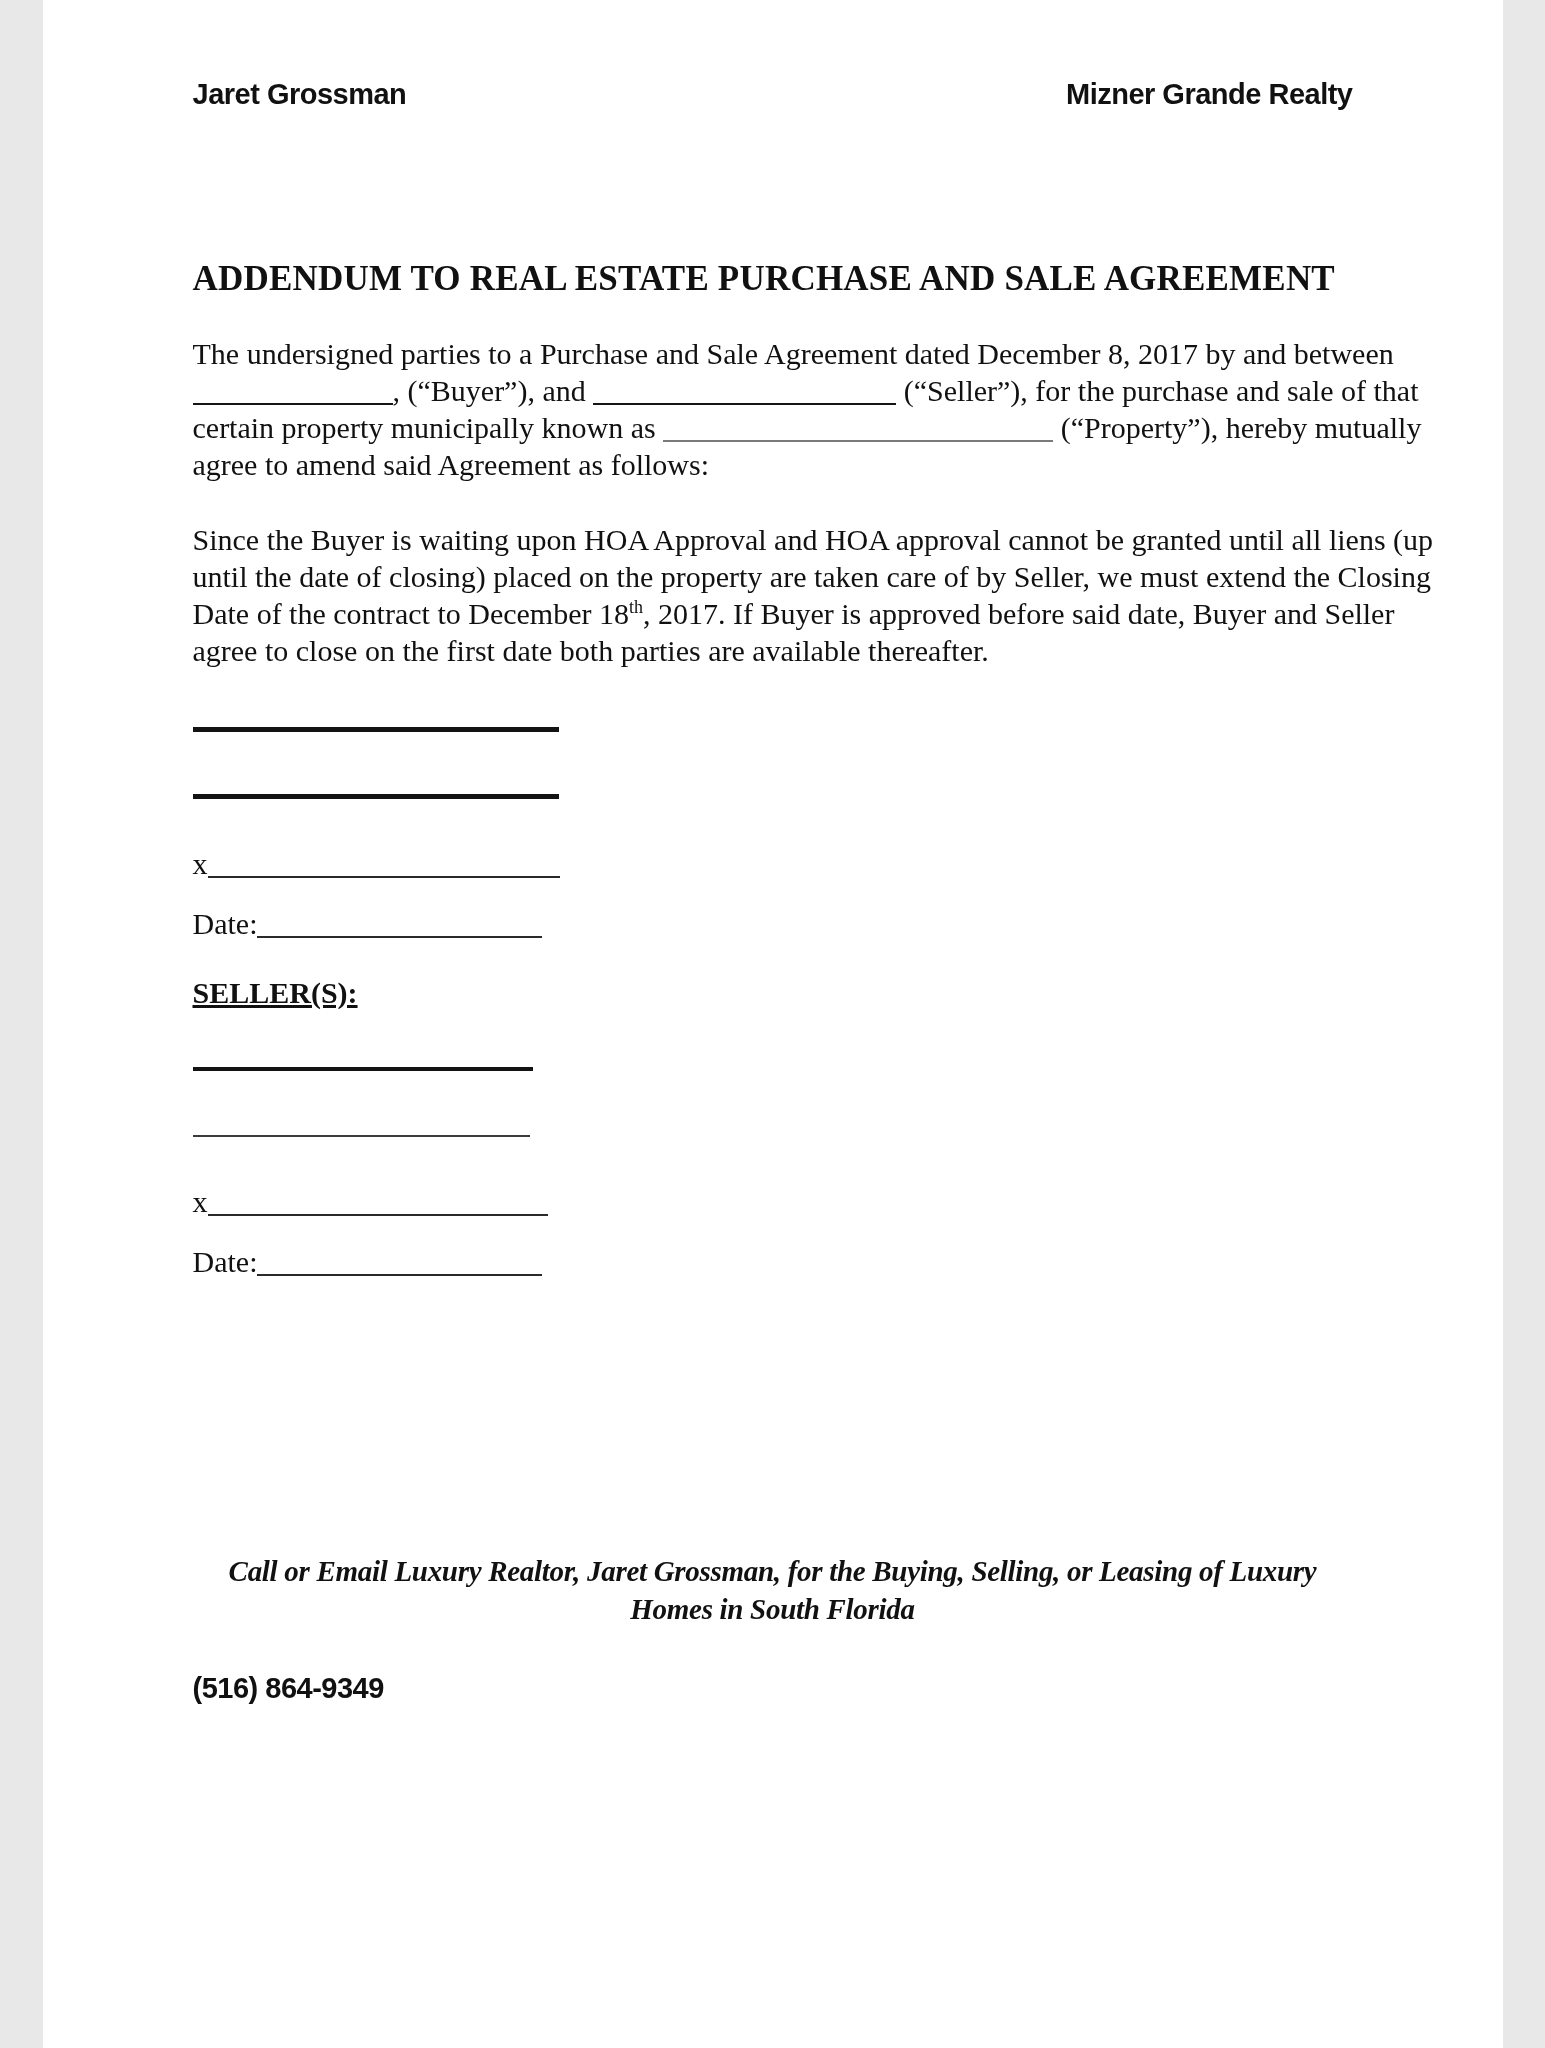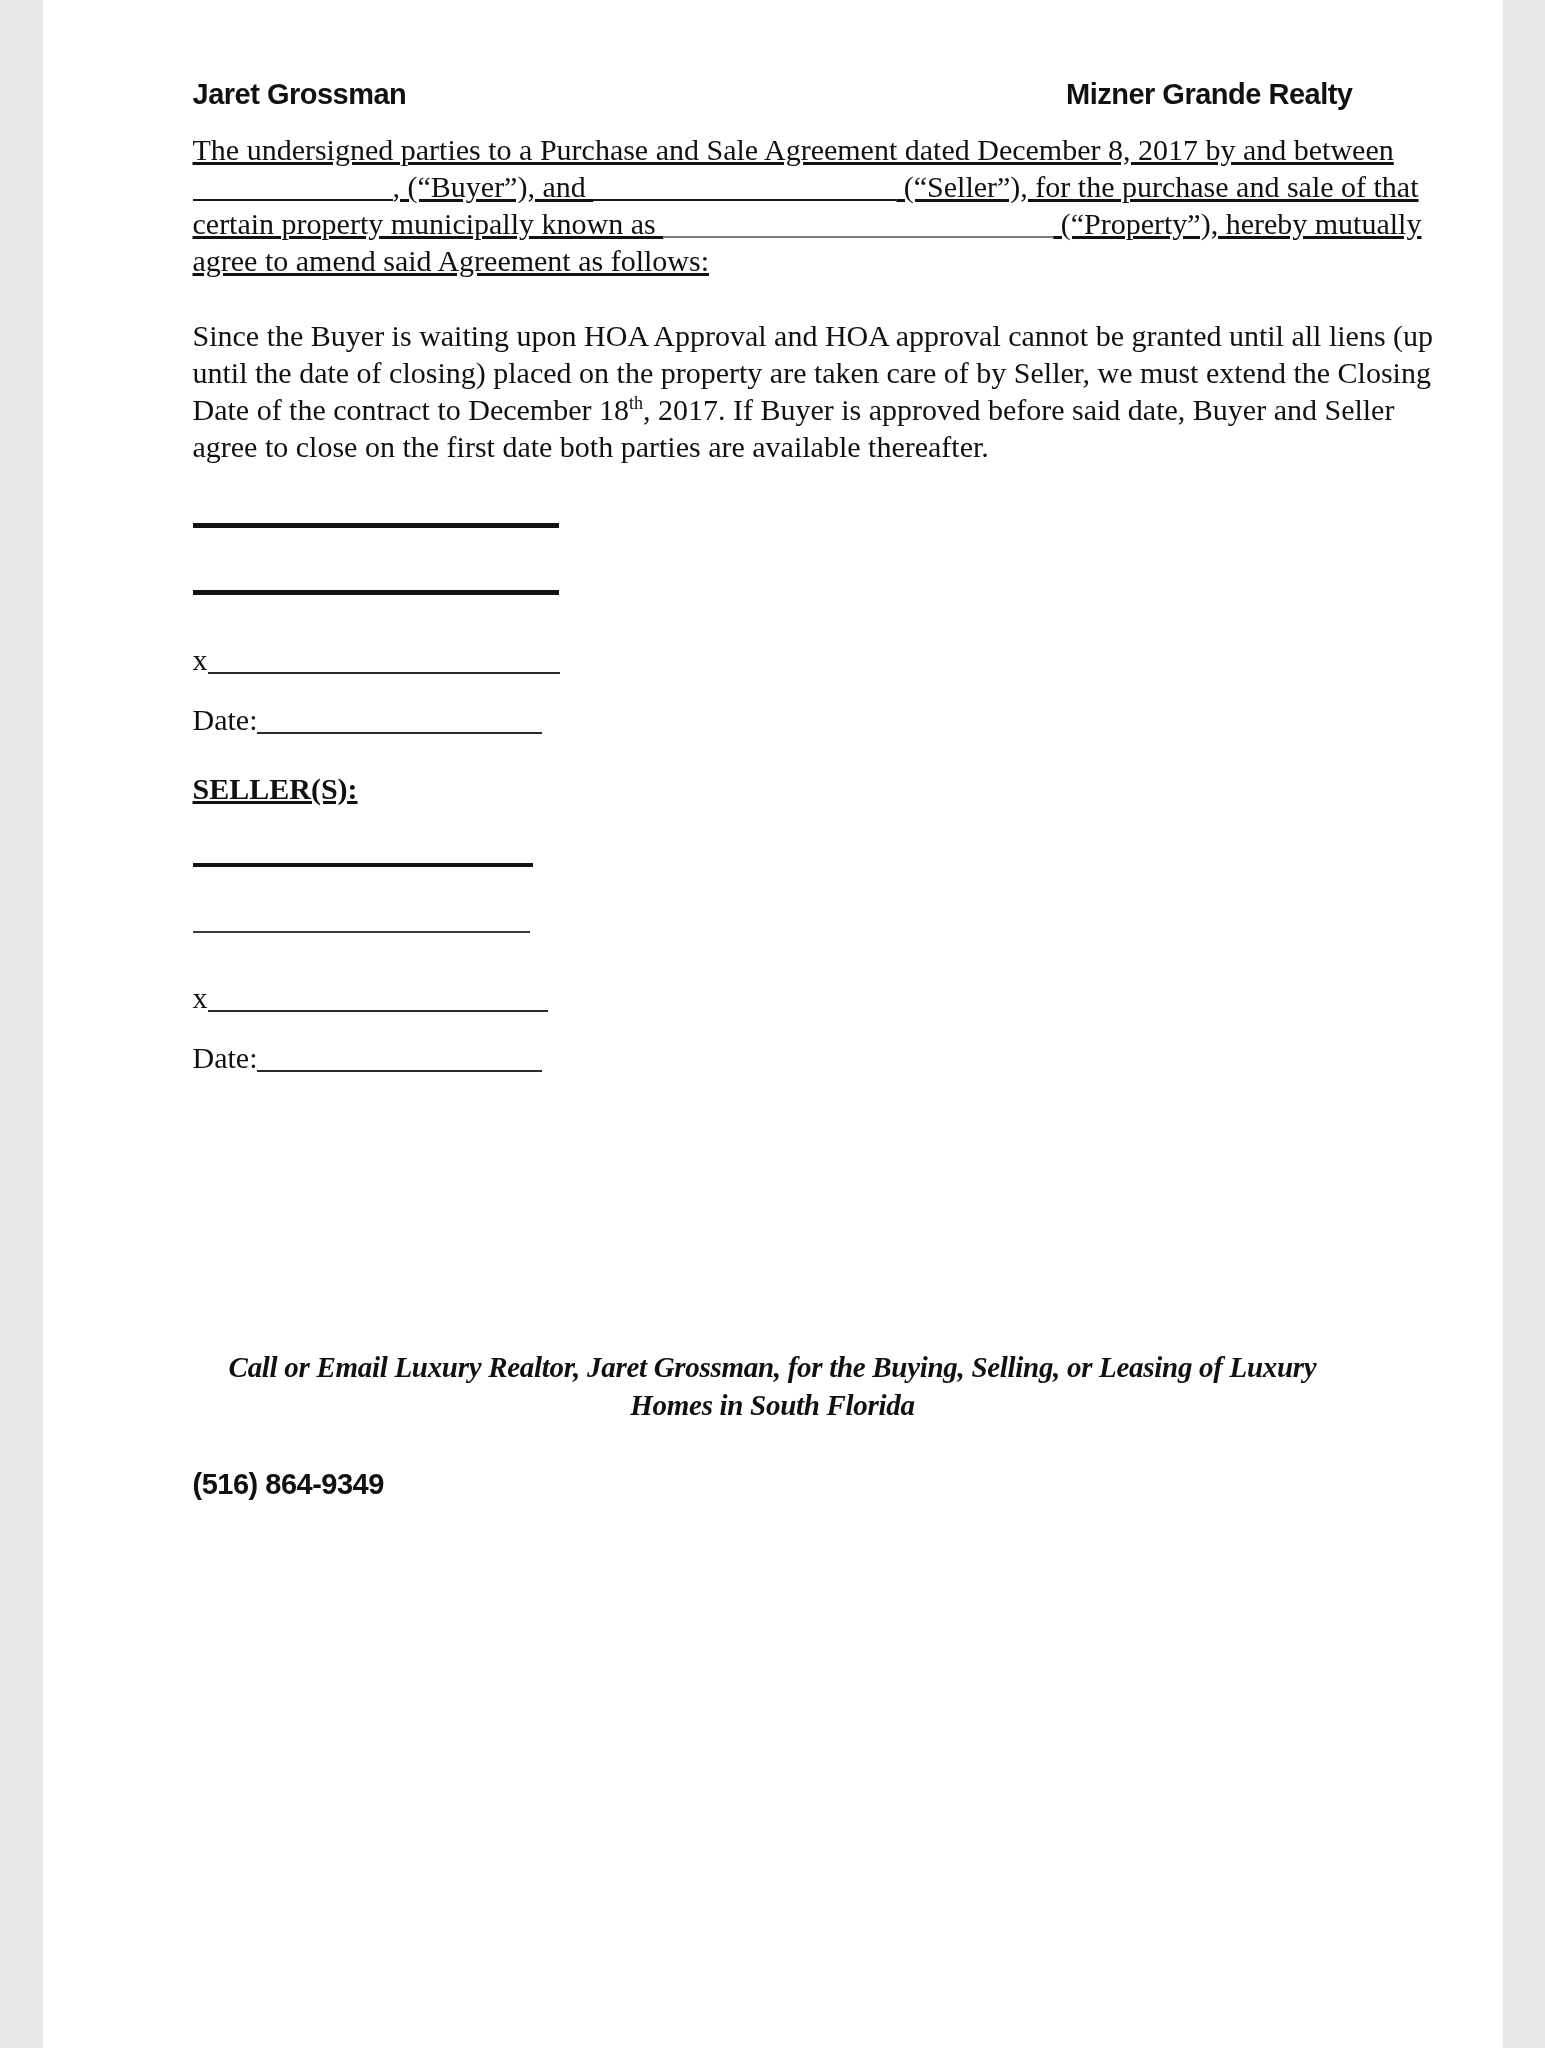--- a/index.html
+++ b/index.html
@@ -33,21 +33,21 @@
     font-size: 35px;
     line-height: 40px;
     letter-spacing: 0.2px;
     white-space: nowrap;
   }
   .para {
     font-family: "Liberation Serif", serif;
     font-size: 30px;
     line-height: 37px;
   }
-  .intro { margin-top: 20px; width: 1252px; text-decoration: underline; }
+  .intro { margin-top: 36px; width: 1252px; }
   .terms-heading {
     margin-top: 40px;
     font-family: "Liberation Serif", serif;
     font-weight: bold;
     font-size: 30px;
     line-height: 37px;
   }
   .terms { margin-top: 38px; width: 1252px; font-weight: normal; }
   .para sup { font-size: 60%; line-height: 0; vertical-align: super; }
   
@@ -103,20 +103,21 @@
 </head>
 <body>
 
 <div class="page">
 
   <div class="hdr-row">
     <span>Jaret Grossman</span>
     <span>Mizner Grande Realty</span>
   </div>
 
+  <div class="doc-title">ADDENDUM TO REAL ESTATE PURCHASE AND SALE AGREEMENT</div>
 
   <div class="para intro">The undersigned parties to a Purchase and Sale Agreement dated December 8, 2017 by and between <span class="blank" style="width: 200px;"></span>, (“Buyer”), and <span class="blank" style="width: 303px;"></span> (“Seller”), for the purchase and sale of that certain property municipally known as <span class="blank gray" style="width: 390px;"></span> (“Property”), hereby mutually agree to amend said Agreement as follows:</div>
 
 
   <div class="para terms">Since the Buyer is waiting upon HOA Approval and HOA approval cannot be granted until all liens (up until the date of closing) placed on the property are taken care of by Seller, we must extend the Closing Date of the contract to December 18<sup>th</sup>, 2017. If Buyer is approved before said date, Buyer and Seller agree to close on the first date both parties are available thereafter.</div>
 
 
   <hr class="rule rule-thick b-line1">
   <hr class="rule rule-thick b-line2">
 

